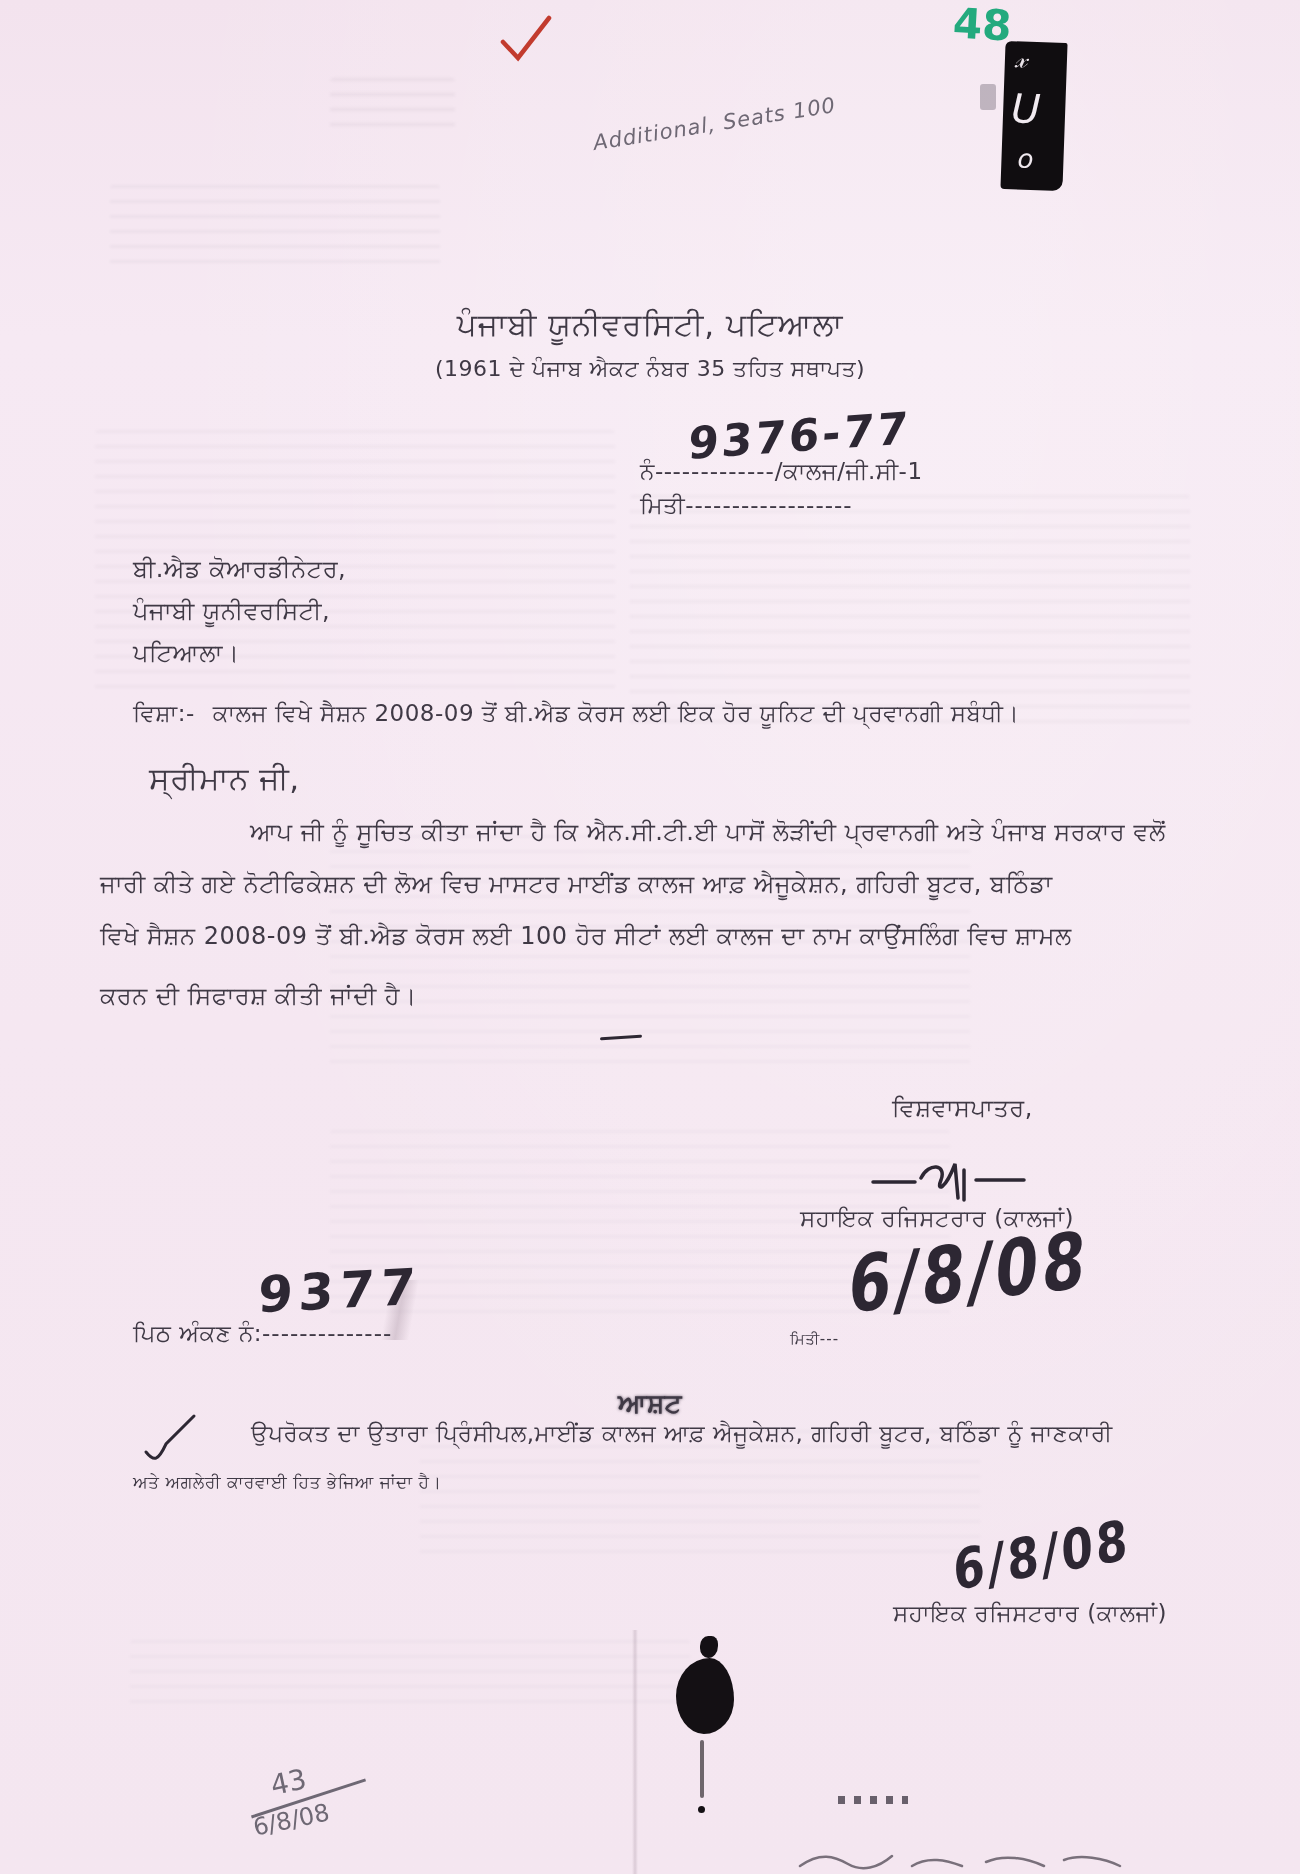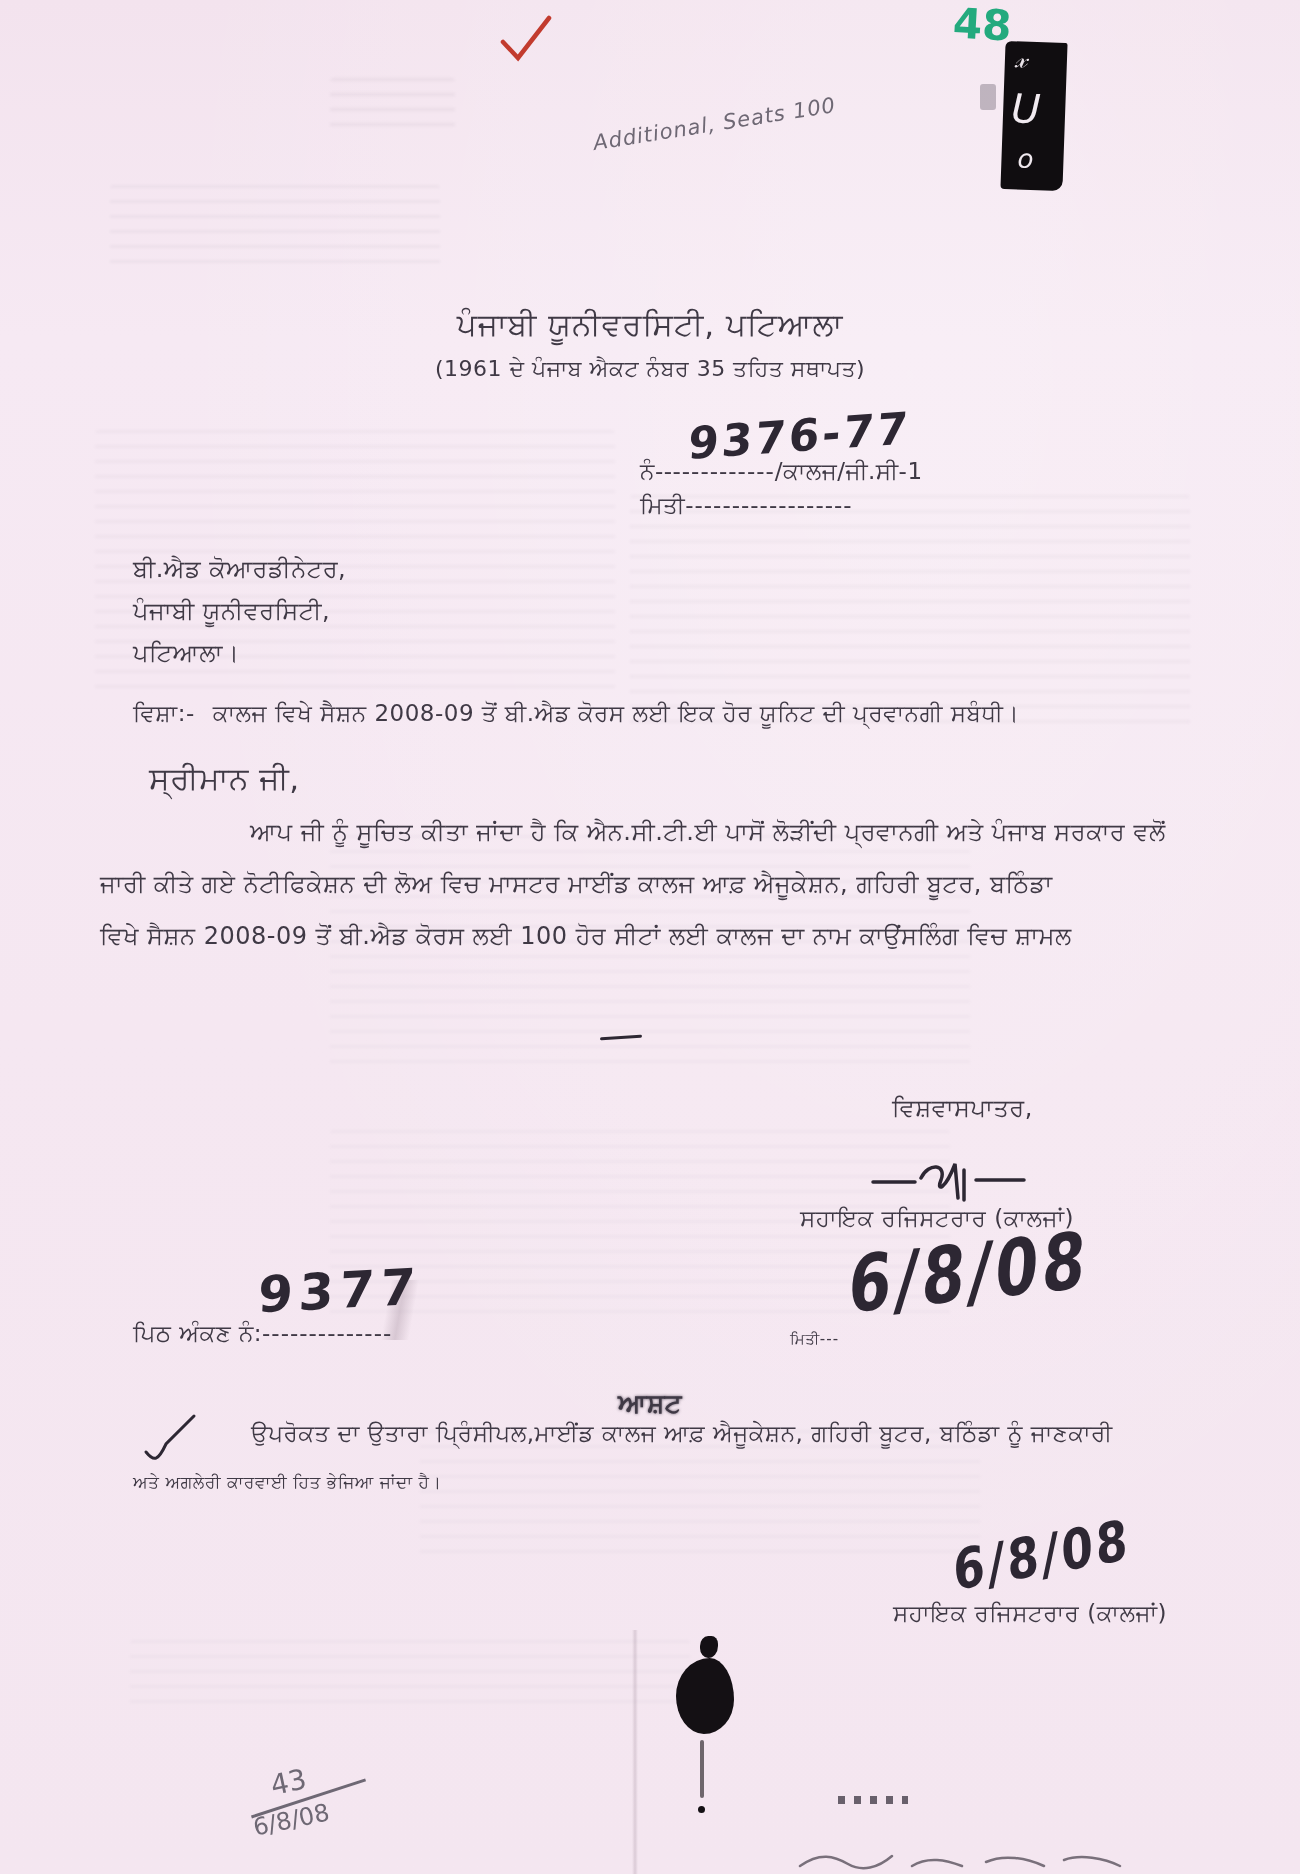--- a/index.html
+++ b/index.html
@@ -76,20 +76,21 @@
   <div class="abs print" style="left:133px;top:700px;width:1080px;font-size:23px;">
     <span style="margin-right:18px;">ਵਿਸ਼ਾ:-</span><span>ਕਾਲਜ ਵਿਖੇ ਸੈਸ਼ਨ 2008-09 ਤੋਂ ਬੀ.ਐਡ ਕੋਰਸ ਲਈ ਇਕ ਹੋਰ ਯੂਨਿਟ ਦੀ ਪ੍ਰਵਾਨਗੀ ਸਬੰਧੀ।</span>
   </div>
 
   <div class="abs print" style="left:133px;top:760px;font-size:31px;margin-left:16px;">ਸ੍ਰੀਮਾਨ ਜੀ,</div>
 
   <div class="abs print" style="left:100px;top:818px;width:1115px;font-size:24px;">
     <div style="text-indent:150px;margin-bottom:24px;">ਆਪ ਜੀ ਨੂੰ ਸੂਚਿਤ ਕੀਤਾ ਜਾਂਦਾ ਹੈ ਕਿ ਐਨ.ਸੀ.ਟੀ.ਈ ਪਾਸੋਂ ਲੋੜੀਂਦੀ ਪ੍ਰਵਾਨਗੀ ਅਤੇ ਪੰਜਾਬ ਸਰਕਾਰ ਵਲੋਂ</div>
     <div style="margin-bottom:24px;">ਜਾਰੀ ਕੀਤੇ ਗਏ ਨੋਟੀਫਿਕੇਸ਼ਨ ਦੀ ਲੋਅ ਵਿਚ ਮਾਸਟਰ ਮਾਈਂਡ ਕਾਲਜ ਆਫ਼ ਐਜੂਕੇਸ਼ਨ, ਗਹਿਰੀ ਬੂਟਰ, ਬਠਿੰਡਾ</div>
     <div style="margin-bottom:32px;">ਵਿਖੇ ਸੈਸ਼ਨ 2008-09 ਤੋਂ ਬੀ.ਐਡ ਕੋਰਸ ਲਈ 100 ਹੋਰ ਸੀਟਾਂ ਲਈ ਕਾਲਜ ਦਾ ਨਾਮ ਕਾਉਂਸਲਿੰਗ ਵਿਚ ਸ਼ਾਮਲ</div>
+    <div>ਕਰਨ ਦੀ ਸਿਫਾਰਸ਼ ਕੀਤੀ ਜਾਂਦੀ ਹੈ।</div>
   </div>
   <div class="abs" style="left:600px;top:1036px;width:42px;height:3px;background:#2d2733;transform:rotate(-4deg);border-radius:2px;"></div>
 
   <div class="abs print" style="left:892px;top:1094px;font-size:24px;">ਵਿਸ਼ਵਾਸਪਾਤਰ,</div>
   <svg class="abs" style="left:868px;top:1140px;" width="210" height="70" viewBox="0 0 210 70">
     <path d="M5 42 h42 m6 -4 c8 -16 26 -14 20 2 c-5 12 4 10 14 -16 l3 34 m6 -28 v30 m12 -20 h48" fill="none" stroke="#2d2733" stroke-width="3.5" stroke-linecap="round"></path>
   </svg>
   <div class="abs print" style="left:800px;top:1205px;font-size:23px;">ਸਹਾਇਕ ਰਜਿਸਟਰਾਰ (ਕਾਲਜਾਂ)</div>
 
   <div class="abs hw" style="left:848px;top:1236px;font-size:62px;font-weight:bold;transform:rotate(-6deg) skewX(-10deg) scaleY(1.25);letter-spacing:4px;">6/8/08</div>

